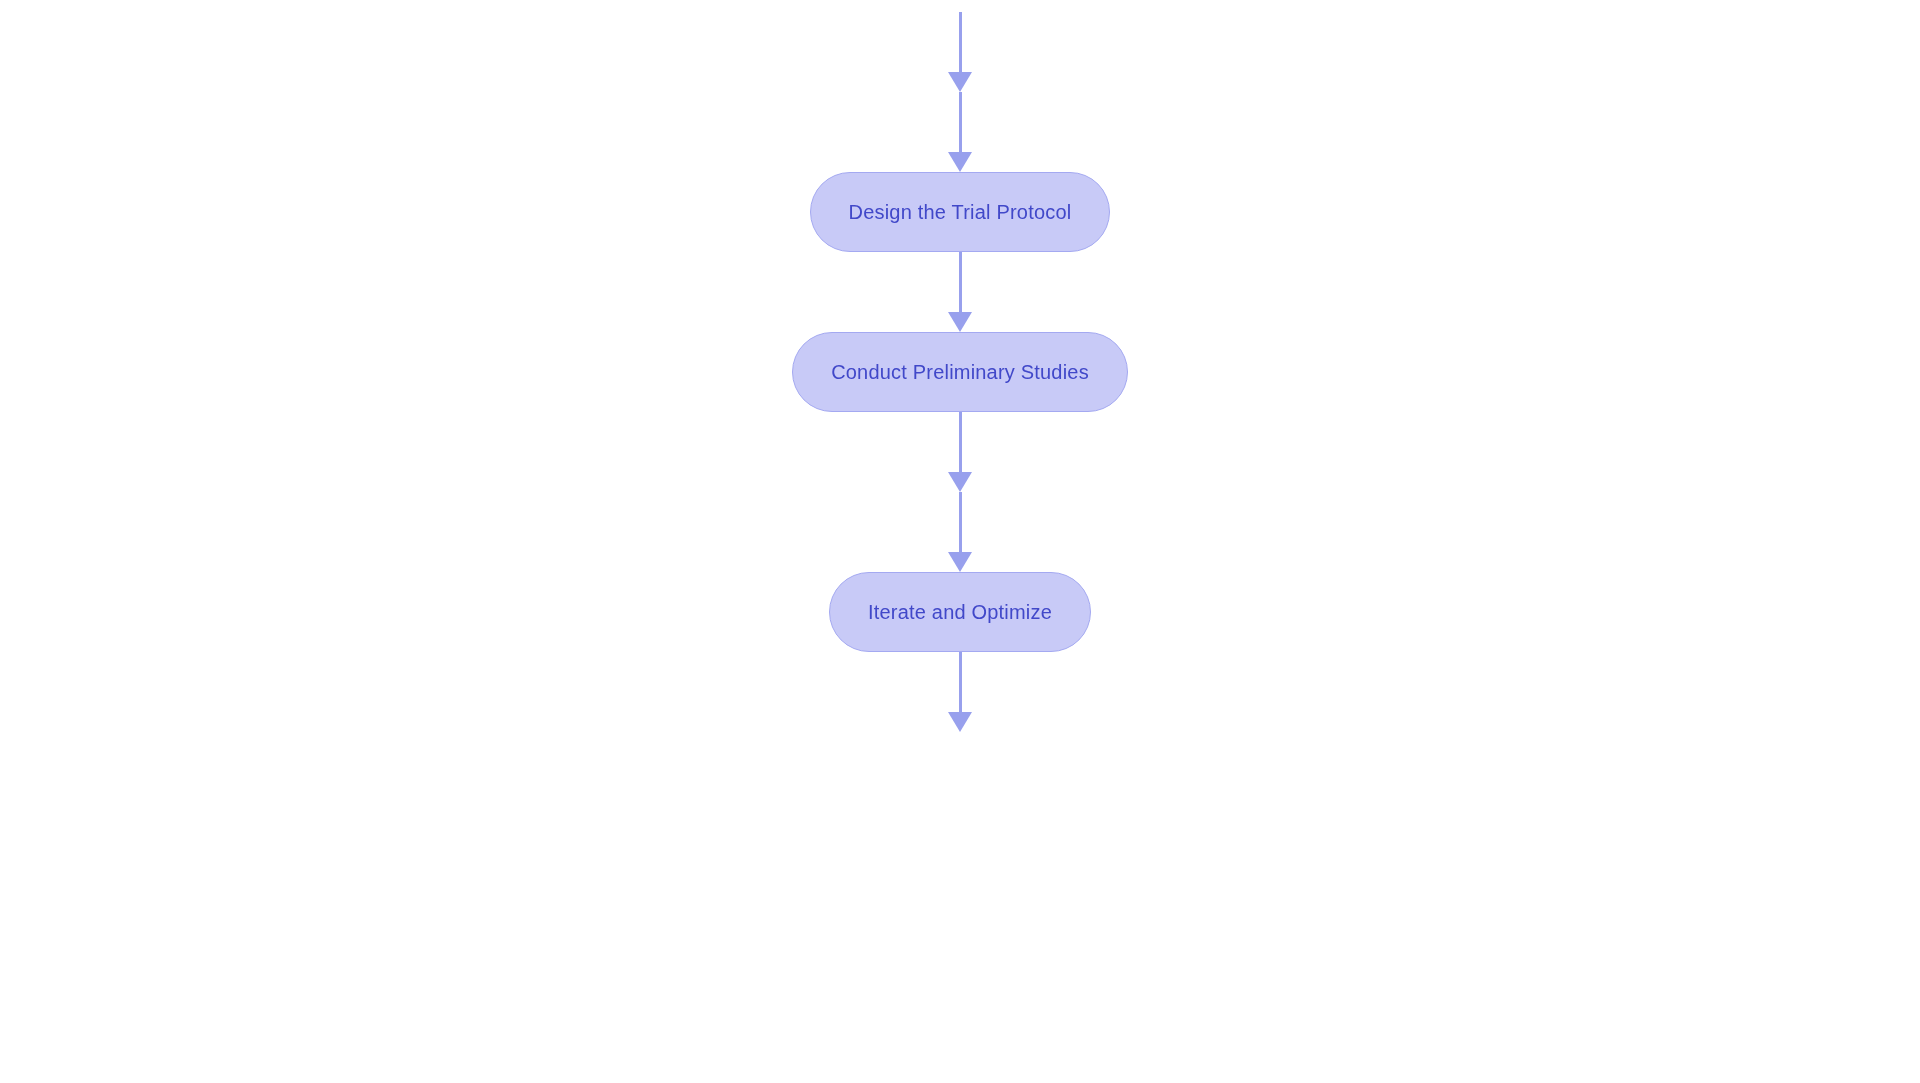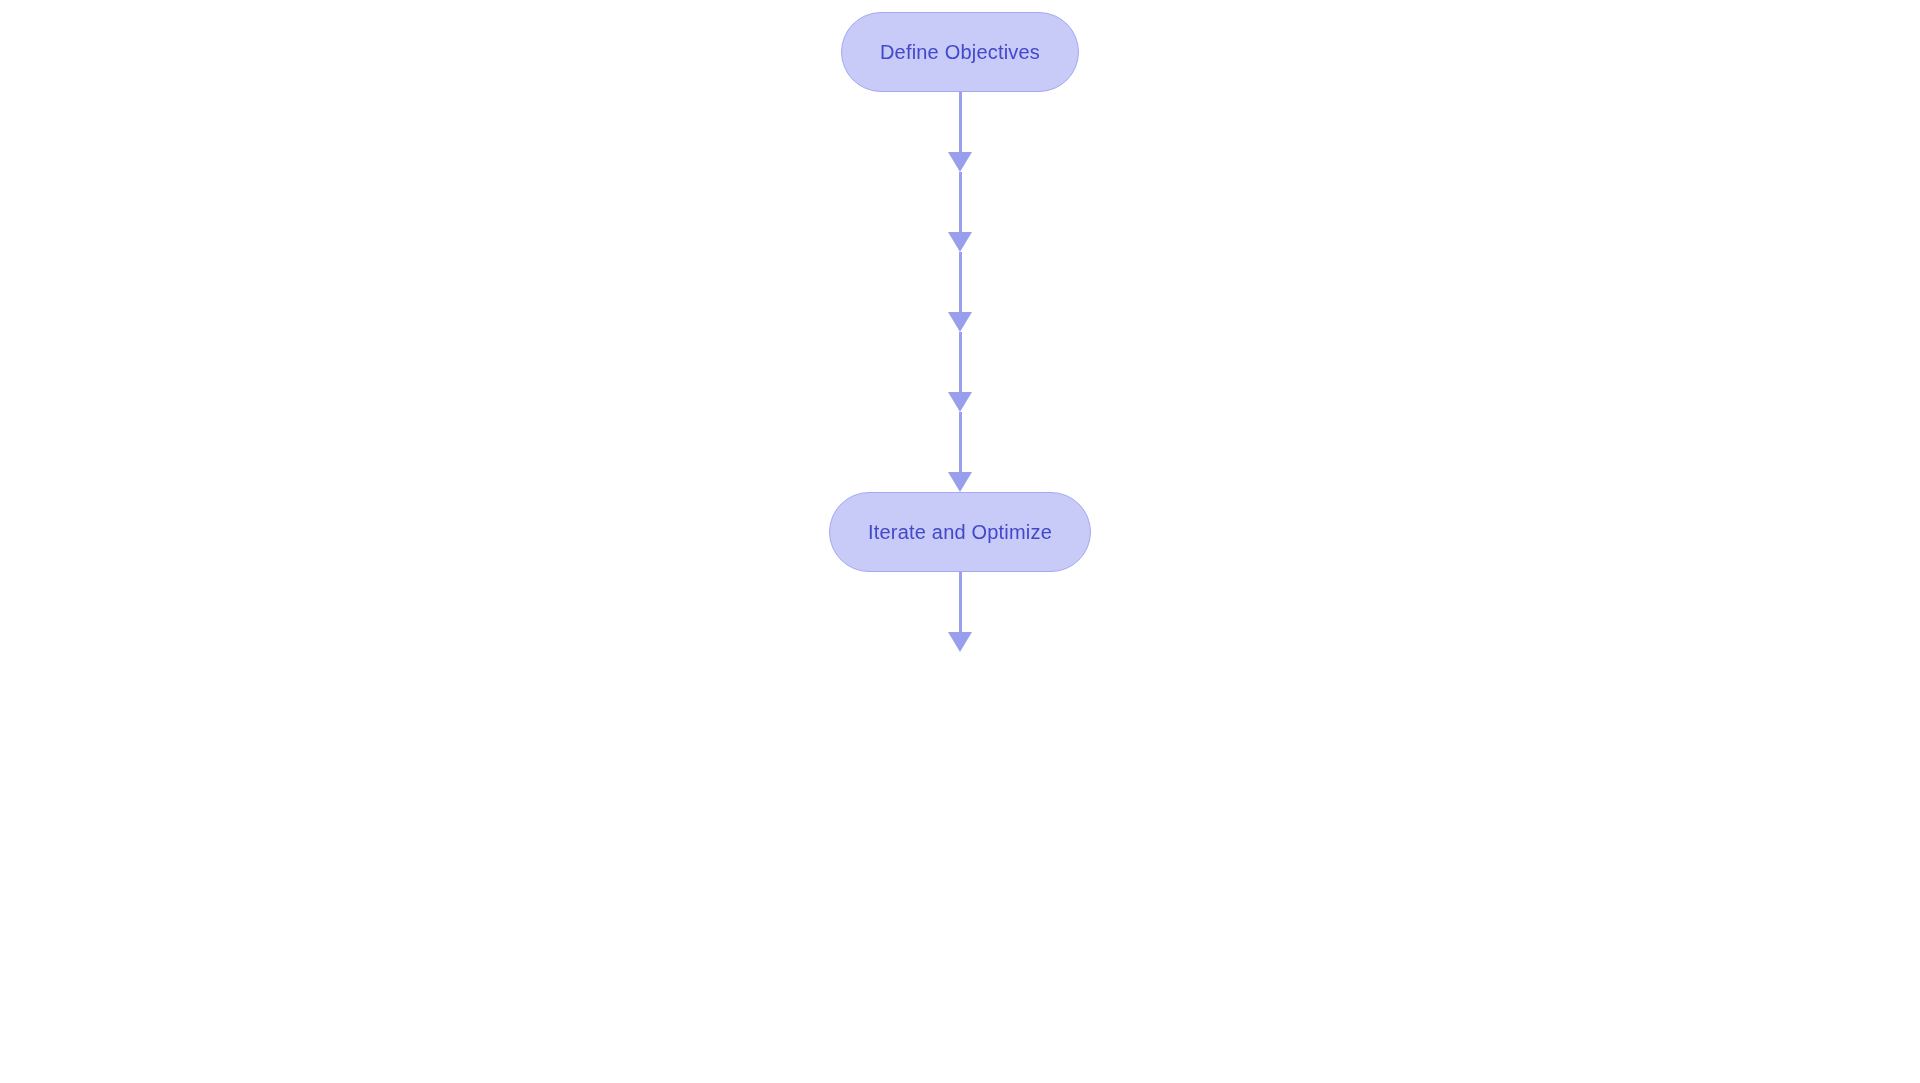--- a/index.html
+++ b/index.html
@@ -62,39 +62,40 @@
     border-top: 20px solid var(--arrow);
     margin-top: -1px;
     flex: 0 0 auto;
   }
 </style>
 </head>
 <body>
 
 <div class="canvas">
 
-  <div class="node">Define Objectives</div>
 
   <div class="arrow">
     <div class="arrow-line"></div>
     <div class="arrow-head"></div>
   </div>
 
 
   <div class="arrow">
     <div class="arrow-line"></div>
     <div class="arrow-head"></div>
   </div>
 
+  <div class="node">Design the Trial Protocol</div>
 
   <div class="arrow">
     <div class="arrow-line"></div>
     <div class="arrow-head"></div>
   </div>
 
+  <div class="node">Conduct Preliminary Studies</div>
 
   <div class="arrow">
     <div class="arrow-line"></div>
     <div class="arrow-head"></div>
   </div>
 
 
   <div class="arrow">
     <div class="arrow-line"></div>
     <div class="arrow-head"></div>

